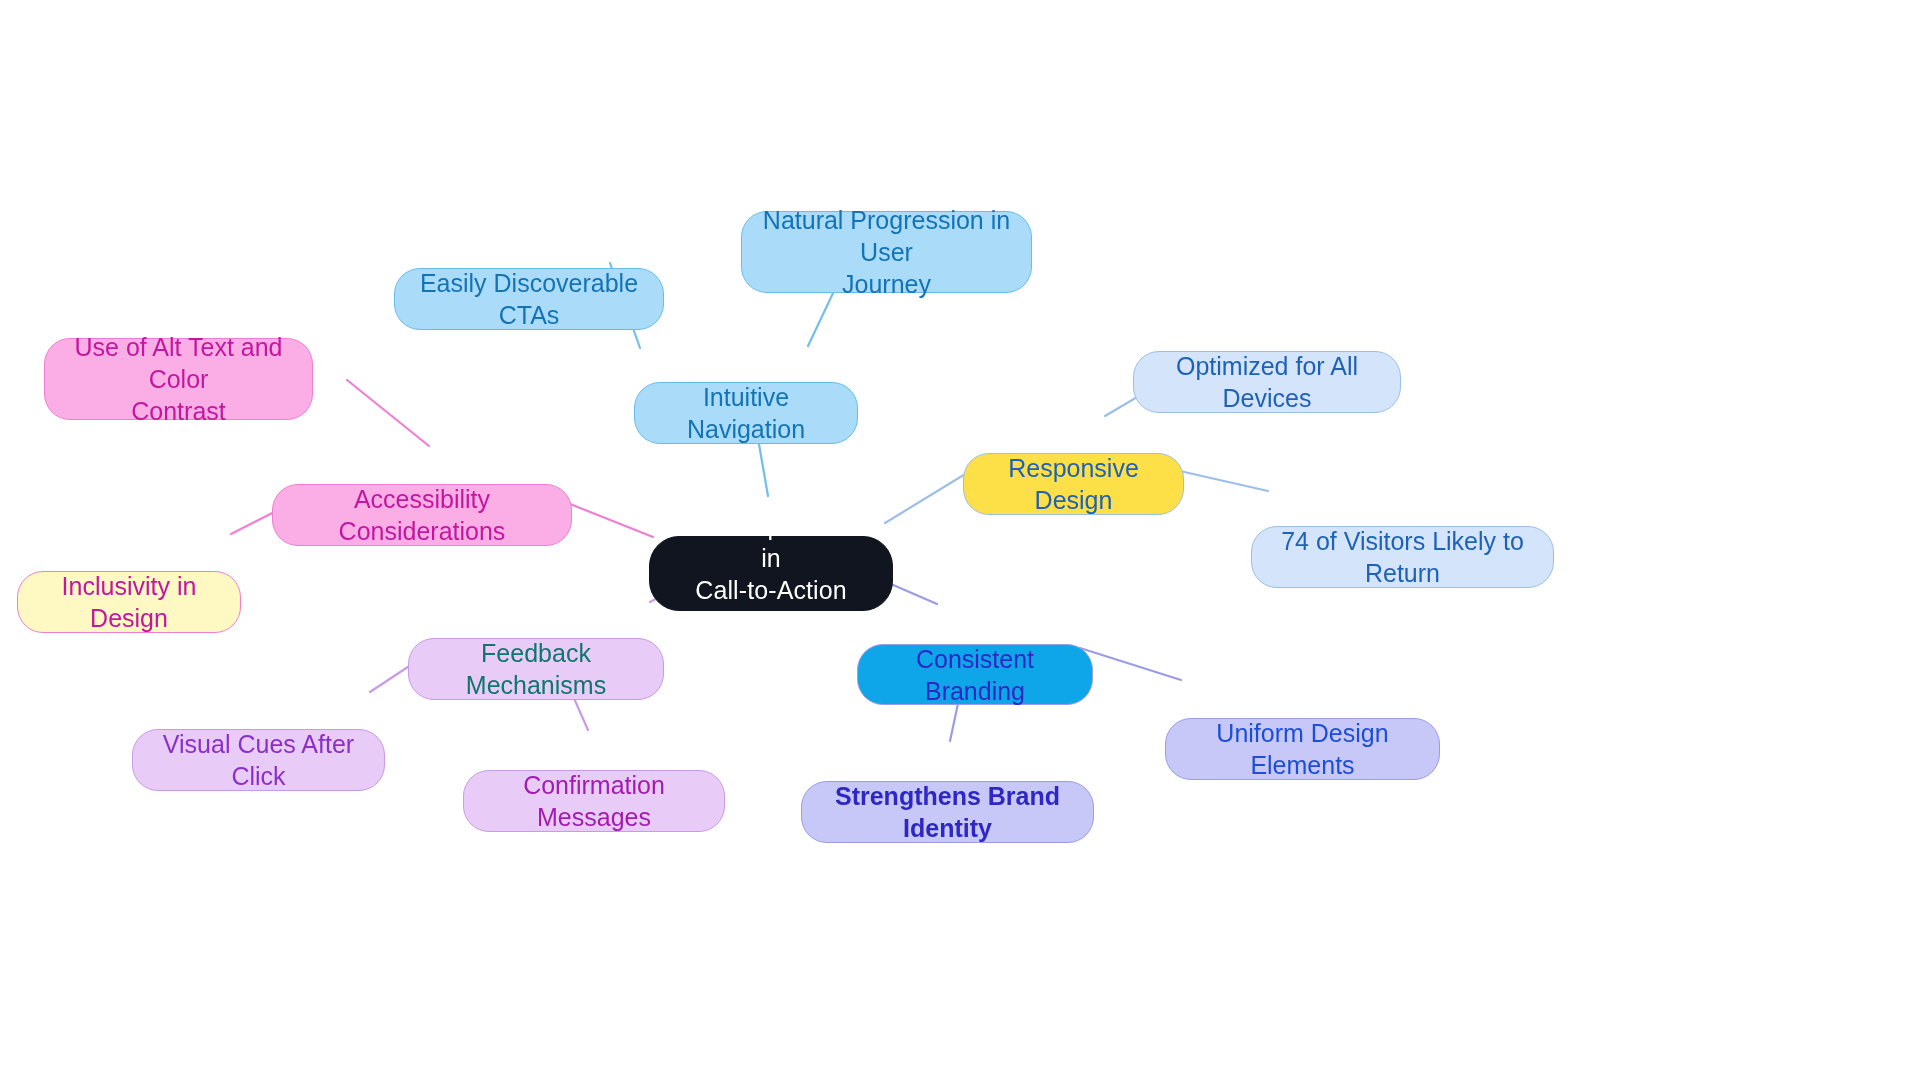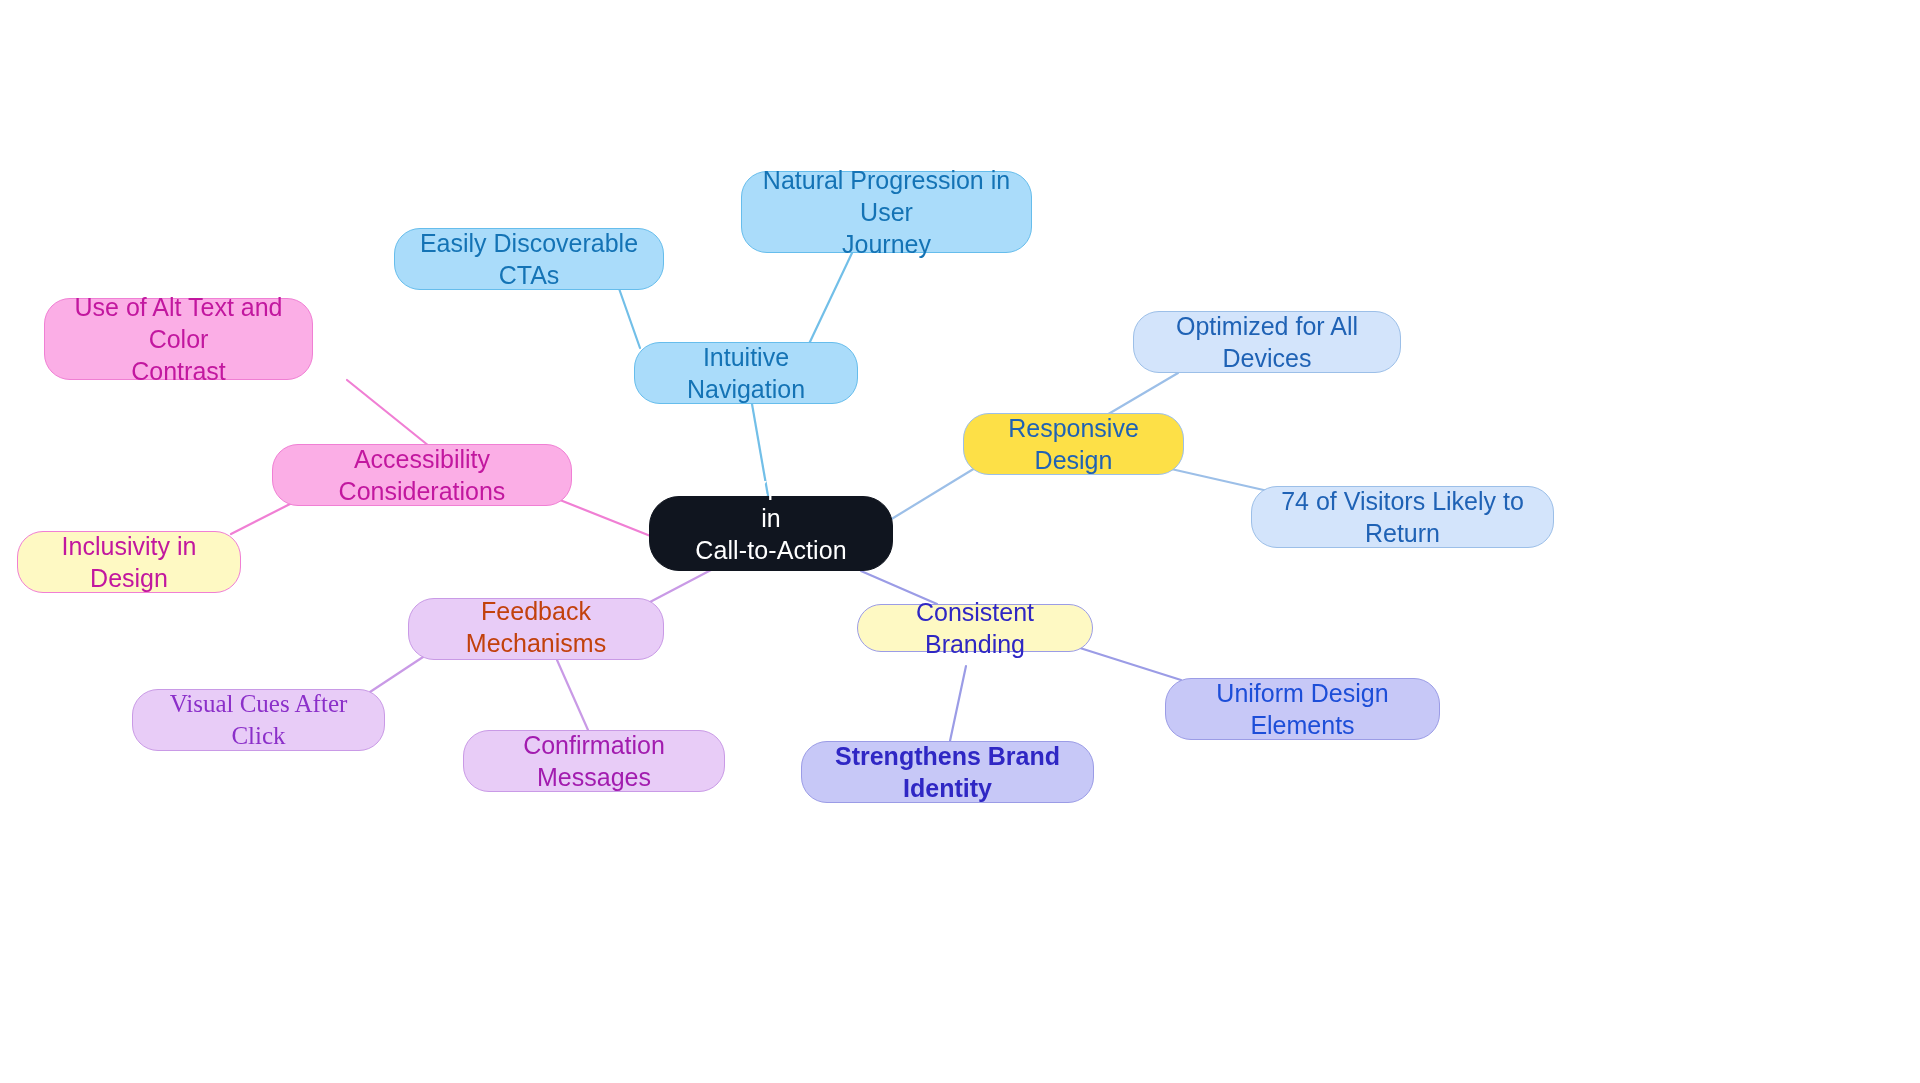--- a/index.html
+++ b/index.html
@@ -27,22 +27,23 @@
     position: absolute;
     box-sizing: border-box;
     display: flex;
     align-items: center;
     justify-content: center;
     text-align: center;
     border-radius: 26px;
     border: 1px solid transparent;
     line-height: 1.28;
     white-space: pre-line;
-    padding: 0 16px;
+    padding: 10px 16px;
     z-index: 2;
+    margin-top: 40px;
   }
   .node.root {
     border-radius: 30px;
     font-size: 25px;
     letter-spacing: 0.1px;
   }
   .node.branch {
     font-size: 25px;
   }
   .node.leaf {
@@ -73,24 +74,24 @@
   <div id="nodes">
       <div class="node root" style="left: 649px; top: 496px; width: 244px; height: 75px; background: rgb(16, 21, 31); border-color: rgb(16, 21, 31); color: rgb(255, 255, 255);"><span>User Experience in
 Call-to-Action Design</span></div>
       <div class="node branch" style="left: 634px; top: 342px; width: 224px; height: 62px; background: rgb(170, 220, 250); border-color: rgb(102, 189, 236); color: rgb(20, 115, 181);"><span>Intuitive Navigation</span></div>
       <div class="node leaf" style="left: 394px; top: 228px; width: 270px; height: 62px; background: rgb(170, 220, 250); border-color: rgb(102, 189, 236); color: rgb(20, 115, 181);"><span>Easily Discoverable CTAs</span></div>
       <div class="node leaf" style="left: 741px; top: 171px; width: 291px; height: 82px; background: rgb(170, 220, 250); border-color: rgb(102, 189, 236); color: rgb(20, 115, 181);"><span>Natural Progression in User
 Journey</span></div>
       <div class="node branch" style="left: 963px; top: 413px; width: 221px; height: 62px; background: #fde047; border-color: rgb(156, 191, 232); color: rgb(31, 98, 181);"><span>Responsive Design</span></div>
       <div class="node leaf" style="left: 1133px; top: 311px; width: 268px; height: 62px; background: rgb(211, 228, 251); border-color: rgb(156, 191, 232); color: rgb(31, 98, 181);"><span>Optimized for All Devices</span></div>
       <div class="node leaf" style="left: 1251px; top: 486px; width: 303px; height: 62px; background: rgb(211, 228, 251); border-color: rgb(156, 191, 232); color: rgb(31, 98, 181);"><span>74 of Visitors Likely to Return</span></div>
-      <div class="node branch" style="left: 857px; top: 604px; width: 236px; height: 48px; background: #fef9c3; border-color: rgb(155, 156, 230); color: rgb(47, 39, 196);"><span>Consistent Branding</span></div>
+      <div class="node branch" style="left: 857px; top: 604px; width: 236px; height: 61px; background: #0ea5e9; border-color: rgb(155, 156, 230); color: rgb(47, 39, 196);"><span>Consistent Branding</span></div>
       <div class="node leaf" style="left: 1165px; top: 678px; width: 275px; height: 62px; background: rgb(199, 200, 247); border-color: rgb(155, 156, 230); color: #1d4ed8;"><span>Uniform Design Elements</span></div>
       <div class="node leaf" style="left: 801px; top: 741px; width: 293px; height: 62px; background: rgb(199, 200, 247); border-color: rgb(155, 156, 230); color: rgb(47, 39, 196); font-weight: bold;"><span>Strengthens Brand Identity</span></div>
-      <div class="node branch" style="left: 408px; top: 598px; width: 256px; height: 62px; background: rgb(232, 204, 247); border-color: rgb(201, 154, 230); color: #c2410c; align-items: flex-end;"><span>Feedback Mechanisms</span></div>
-      <div class="node leaf" style="left: 132px; top: 689px; width: 253px; height: 62px; background: rgb(232, 204, 247); border-color: rgb(201, 154, 230); color: rgb(139, 47, 201); font-family: Liberation Serif, serif;"><span>Visual Cues After Click</span></div>
+      <div class="node branch" style="left: 408px; top: 598px; width: 256px; height: 62px; background: rgb(232, 204, 247); border-color: rgb(201, 154, 230); color: #0f766e;"><span>Feedback Mechanisms</span></div>
+      <div class="node leaf" style="left: 132px; top: 689px; width: 253px; height: 62px; background: rgb(232, 204, 247); border-color: rgb(201, 154, 230); color: rgb(139, 47, 201);"><span>Visual Cues After Click</span></div>
       <div class="node leaf" style="left: 463px; top: 730px; width: 262px; height: 62px; background: rgb(232, 204, 247); border-color: rgb(201, 154, 230); color: #a21caf;"><span>Confirmation Messages</span></div>
       <div class="node branch" style="left: 272px; top: 444px; width: 300px; height: 62px; background: rgb(251, 174, 230); border-color: rgb(240, 127, 212); color: rgb(194, 23, 159);"><span>Accessibility Considerations</span></div>
       <div class="node leaf" style="left: 44px; top: 298px; width: 269px; height: 82px; background: rgb(251, 174, 230); border-color: rgb(240, 127, 212); color: rgb(194, 23, 159); align-items: center;"><span>Use of Alt Text and Color
 Contrast</span></div>
       <div class="node leaf" style="left: 17px; top: 531px; width: 224px; height: 62px; background: #fef9c3; border-color: rgb(240, 127, 212); color: rgb(194, 23, 159);"><span>Inclusivity in Design</span></div>
     </div>
 </div>
 
 </body></html>

